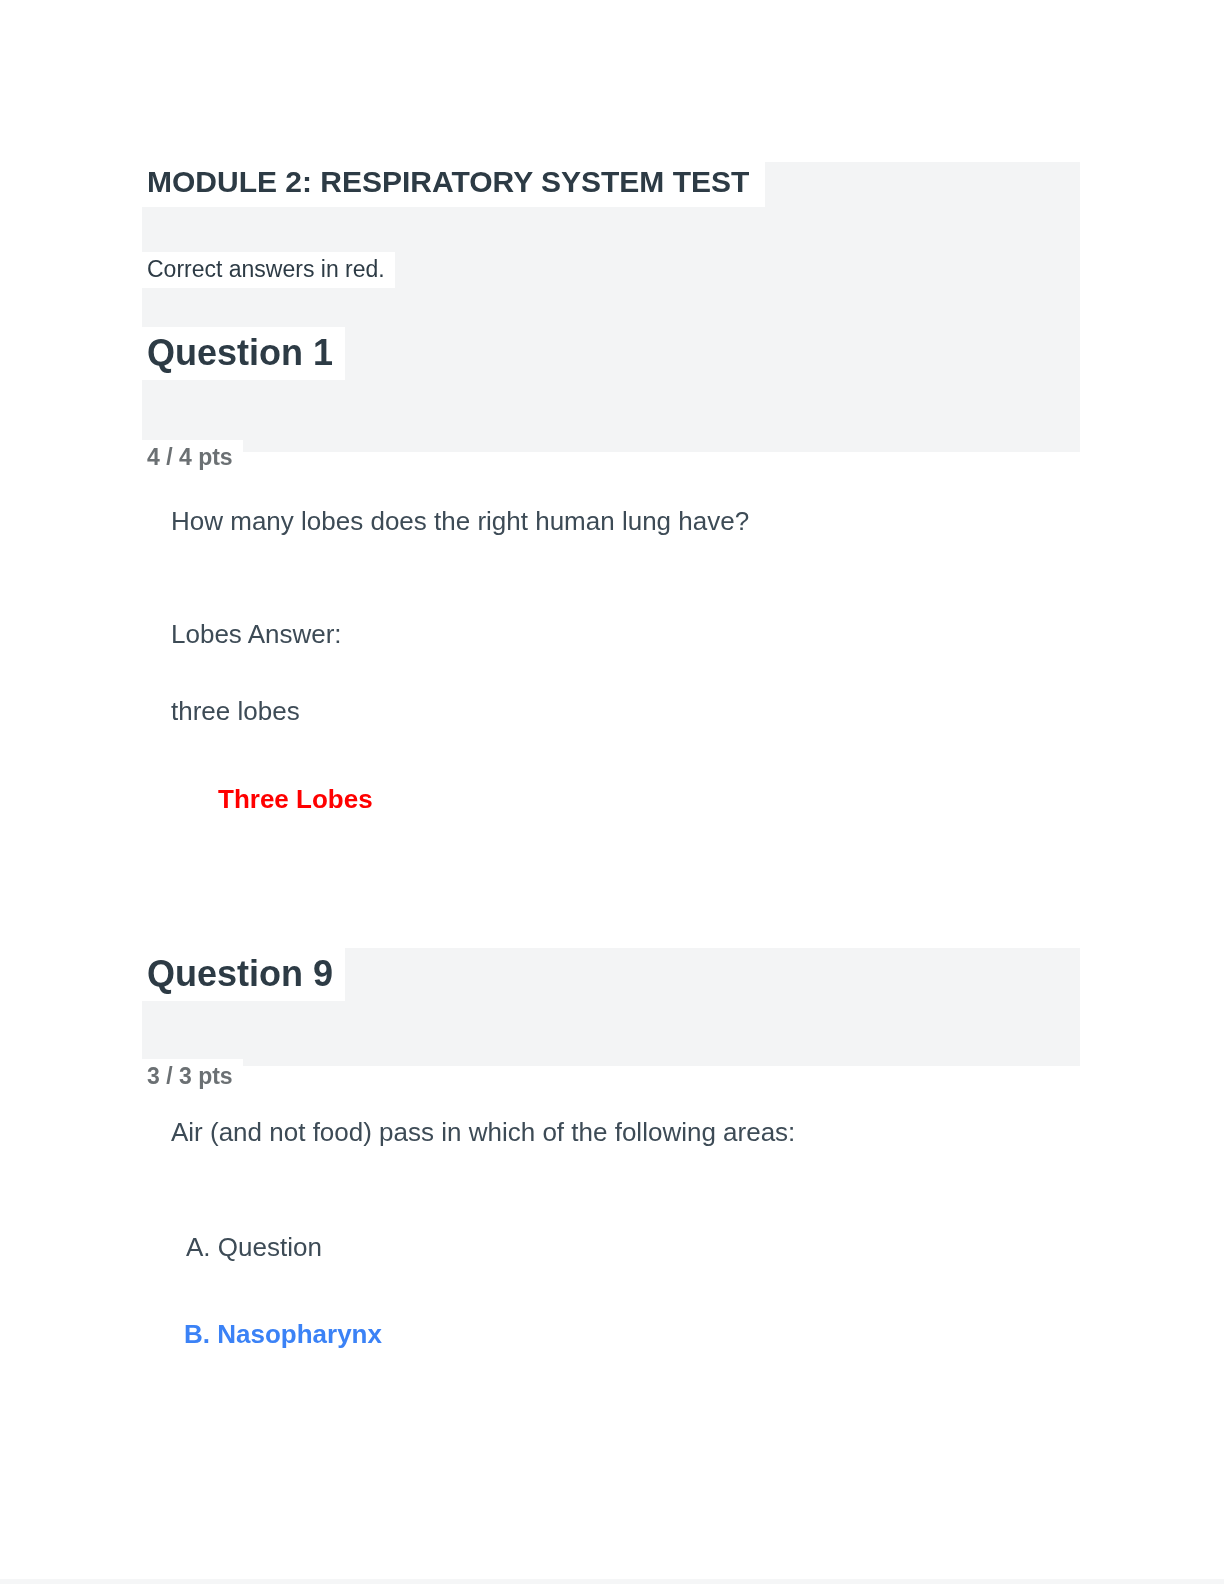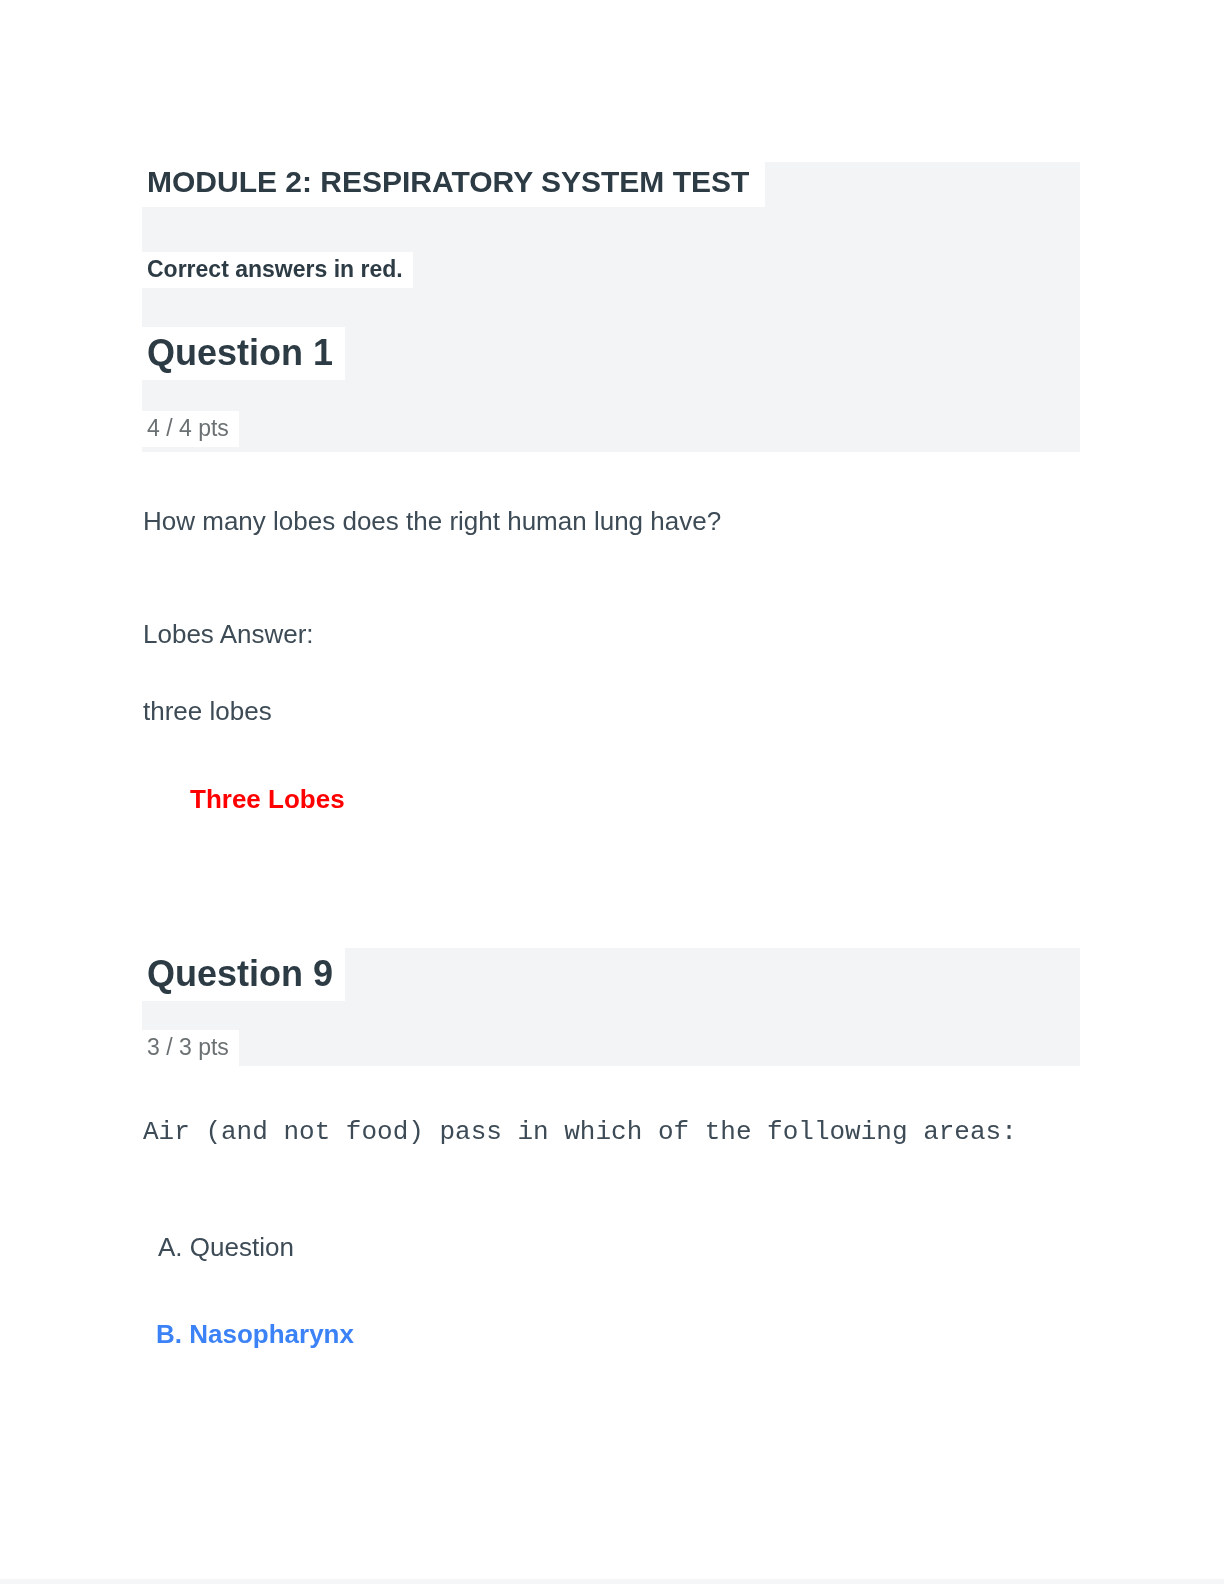--- a/index.html
+++ b/index.html
@@ -39,57 +39,59 @@
     padding: 5px 16px 7px 5px;
     font-size: 30px;
     font-weight: bold;
     color: #2d3b45;
   }
   .answers-note {
     left: 142px;
     top: 252px;
     padding: 4px 10px 6px 5px;
     font-size: 23px;
-    font-weight: bold;
+    font-weight: normal;
     color: #2d3b45;
   }
   .q-heading {
     padding: 5px 12px 7px 5px;
     font-size: 36px;
     font-weight: bold;
     color: #2d3b45;
   }
   #q1-heading { left: 142px; top: 327px; }
   #q2-heading { left: 142px; top: 948px; }
   .q-points {
     padding: 4px 10px 6px 5px;
     font-size: 23px;
-    font-weight: normal;
+    font-weight: bold;
     color: #6b7073;
+    margin-top: 29px;
   }
   #q1-points { left: 142px; top: 411px; }
   #q2-points { left: 142px; top: 1030px; text-align: center; }
 
   .body-line {
     position: absolute;
     z-index: 1;
     font-size: 26px;
     color: #3d4b56;
     white-space: nowrap;
     line-height: 1.2;
+    margin-left: 28px;
   }
   #q1-prompt        { left: 143px; top: 506px; }
   #your-answer-label{ left: 143px; top: 619px; }
   #your-answer-text { left: 143px; top: 696px; }
   #q1-correct {
     left: 190px; top: 784px;
     font-weight: bold;
     color: #ff0000;
   }
-  #q2-prompt { left: 143px; top: 1117px; font-family: Liberation Mono, monospace; }
+  #q2-prompt { left: 143px; top: 1117px; }
   #option-a  { left: 158px; top: 1232px; }
   #option-b  {
     left: 156px; top: 1319px;
     font-weight: bold;
     color: #3b82f6;
   }
   #next-section-edge {
     position: absolute;
     left: 0;
     top: 1579px;

